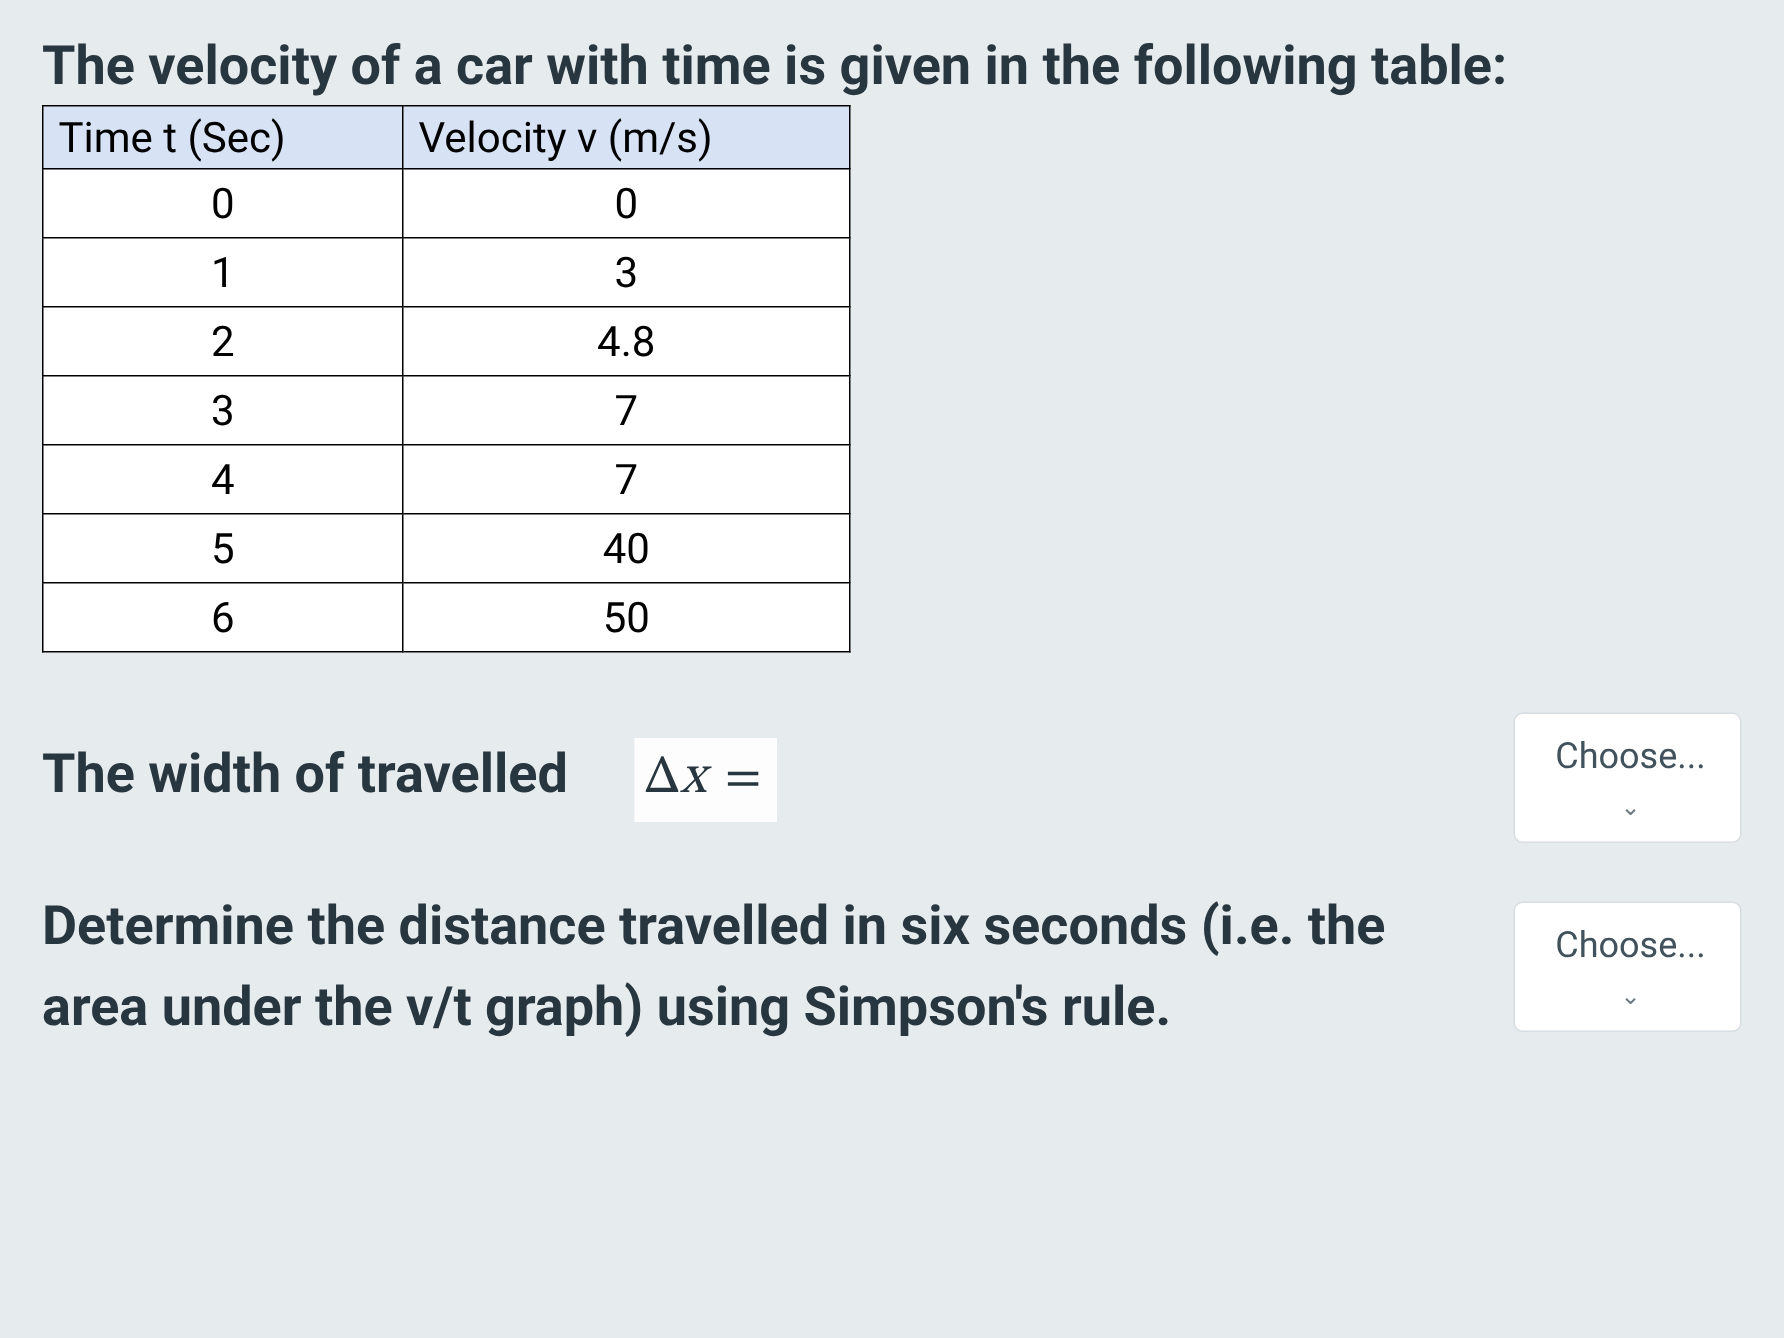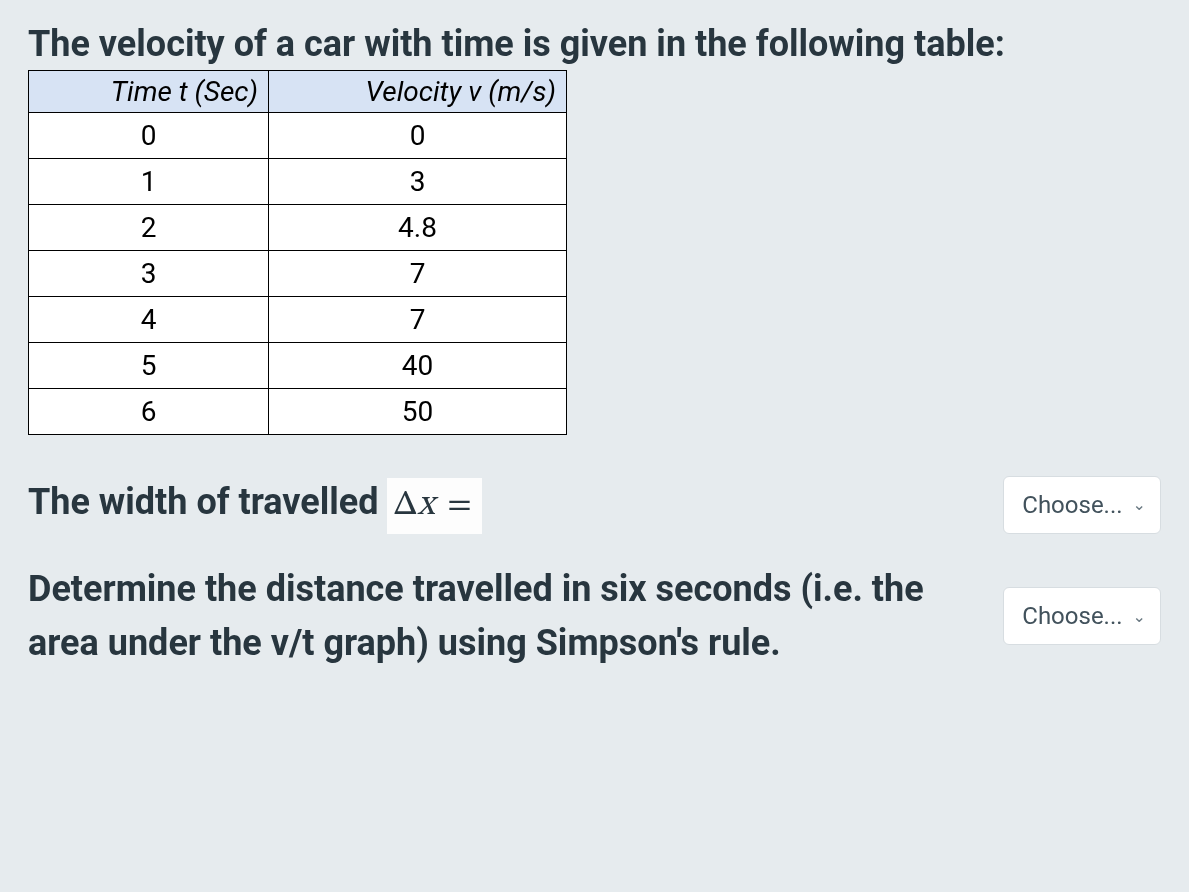--- a/index.html
+++ b/index.html
@@ -32,24 +32,23 @@
     border-collapse: collapse;
   }
   th, td {
     border: 1px solid #000;
     font-weight: 400;
     color: #000;
     vertical-align: middle;
   }
   th {
     background: #d7e3f4;
-    text-align: right;
+    text-align: left;
     padding: 4px 10px;
     font-size: 28px;
-    font-style: italic;
   }
   th.col1 { width: 240px; }
   th.col2 { width: 298px; }
   td {
     text-align: center;
     padding: 4px 0;
     font-size: 28px;
     height: 46px;
   }
   .q-row {
@@ -67,38 +66,40 @@
     flex: 1;
   }
   .math {
     font-family: "Cambria Math", "STIX Two Math", "Latin Modern Math", serif;
     font-weight: 400;
     font-style: normal;
     background: #fdfdfd;
     padding: 0 6px 2px 6px;
     display: inline-block;
     vertical-align: baseline;
+    margin-left: 36px;
   }
   .math .delta { font-size: 36px; }
   .math .var { font-style: italic; font-size: 36px; }
   .math .eq { font-size: 34px; padding: 0 4px; }
   .chooser {
     background: #fff;
     border: 1px solid #d7dde1;
     border-radius: 6px;
     padding: 14px 14px 14px 18px;
     font-size: 24px;
     color: #42525c;
     display: flex;
     align-items: center;
     gap: 10px;
     min-width: 152px;
     cursor: pointer;
     white-space: nowrap;
     align-self: center;
+    flex-direction: column;
   }
   .chooser .chev {
     font-size: 16px;
     color: #6b7a83;
   }
   .q-block {
     display: flex;
     align-items: center;
     gap: 20px;
   }

